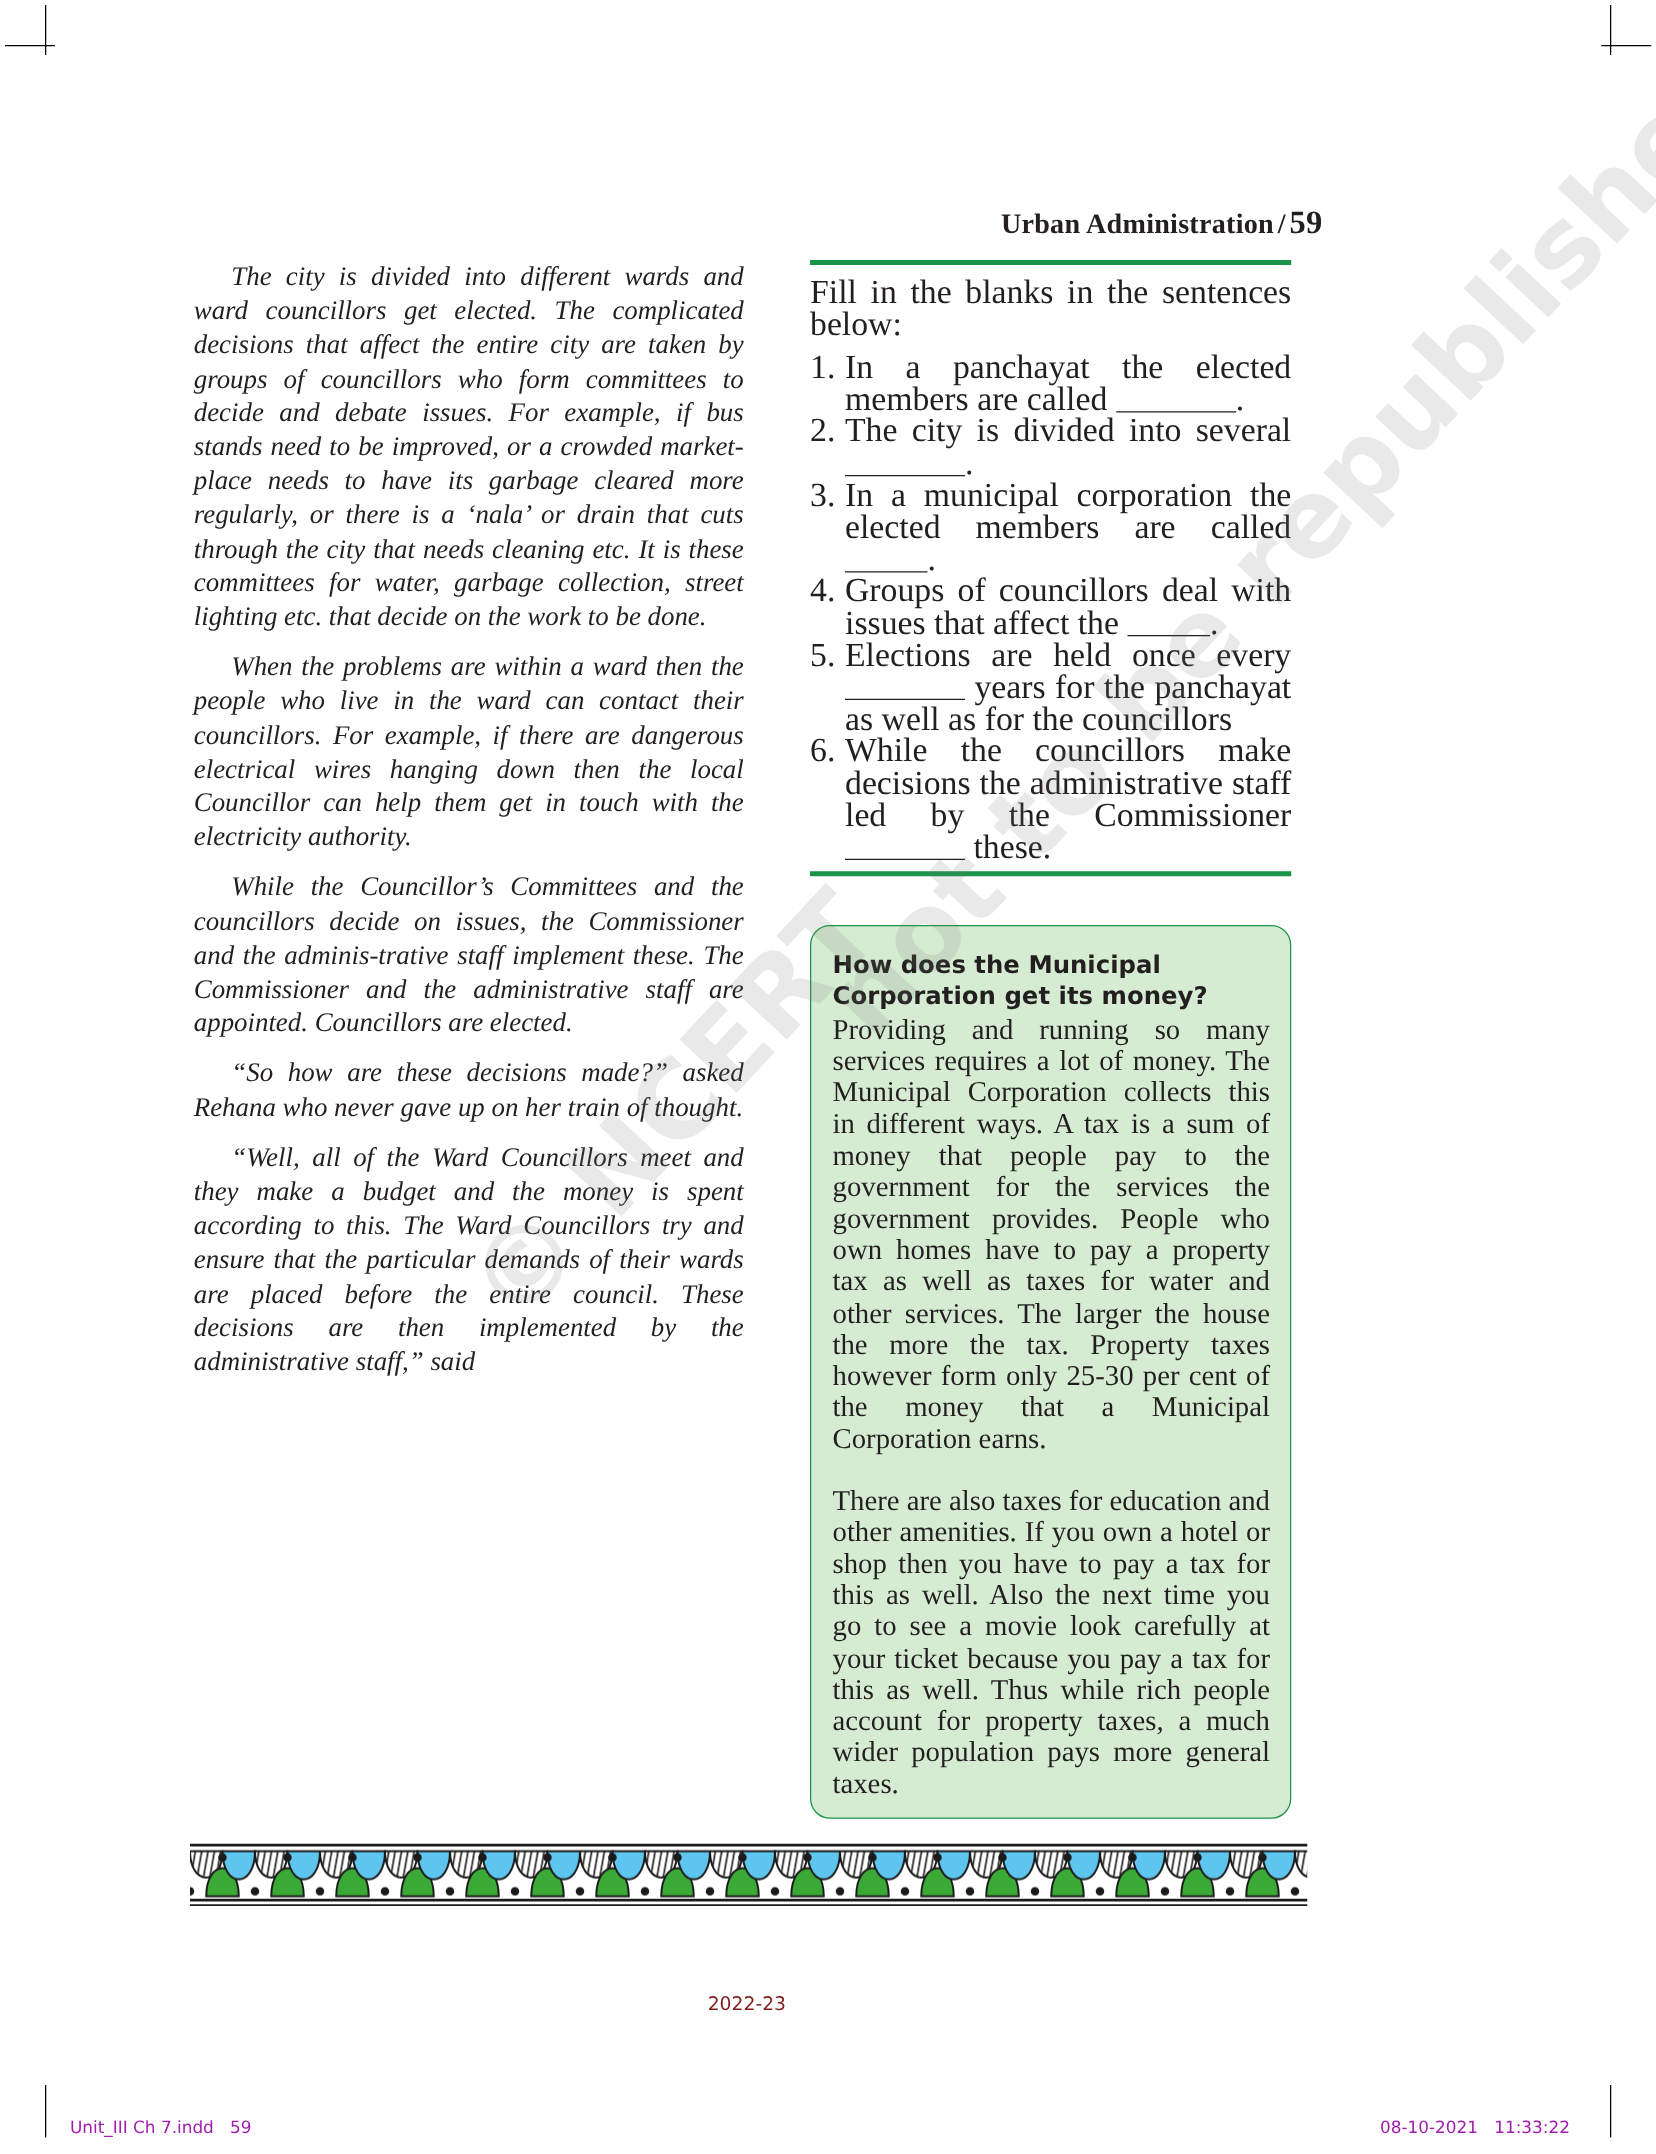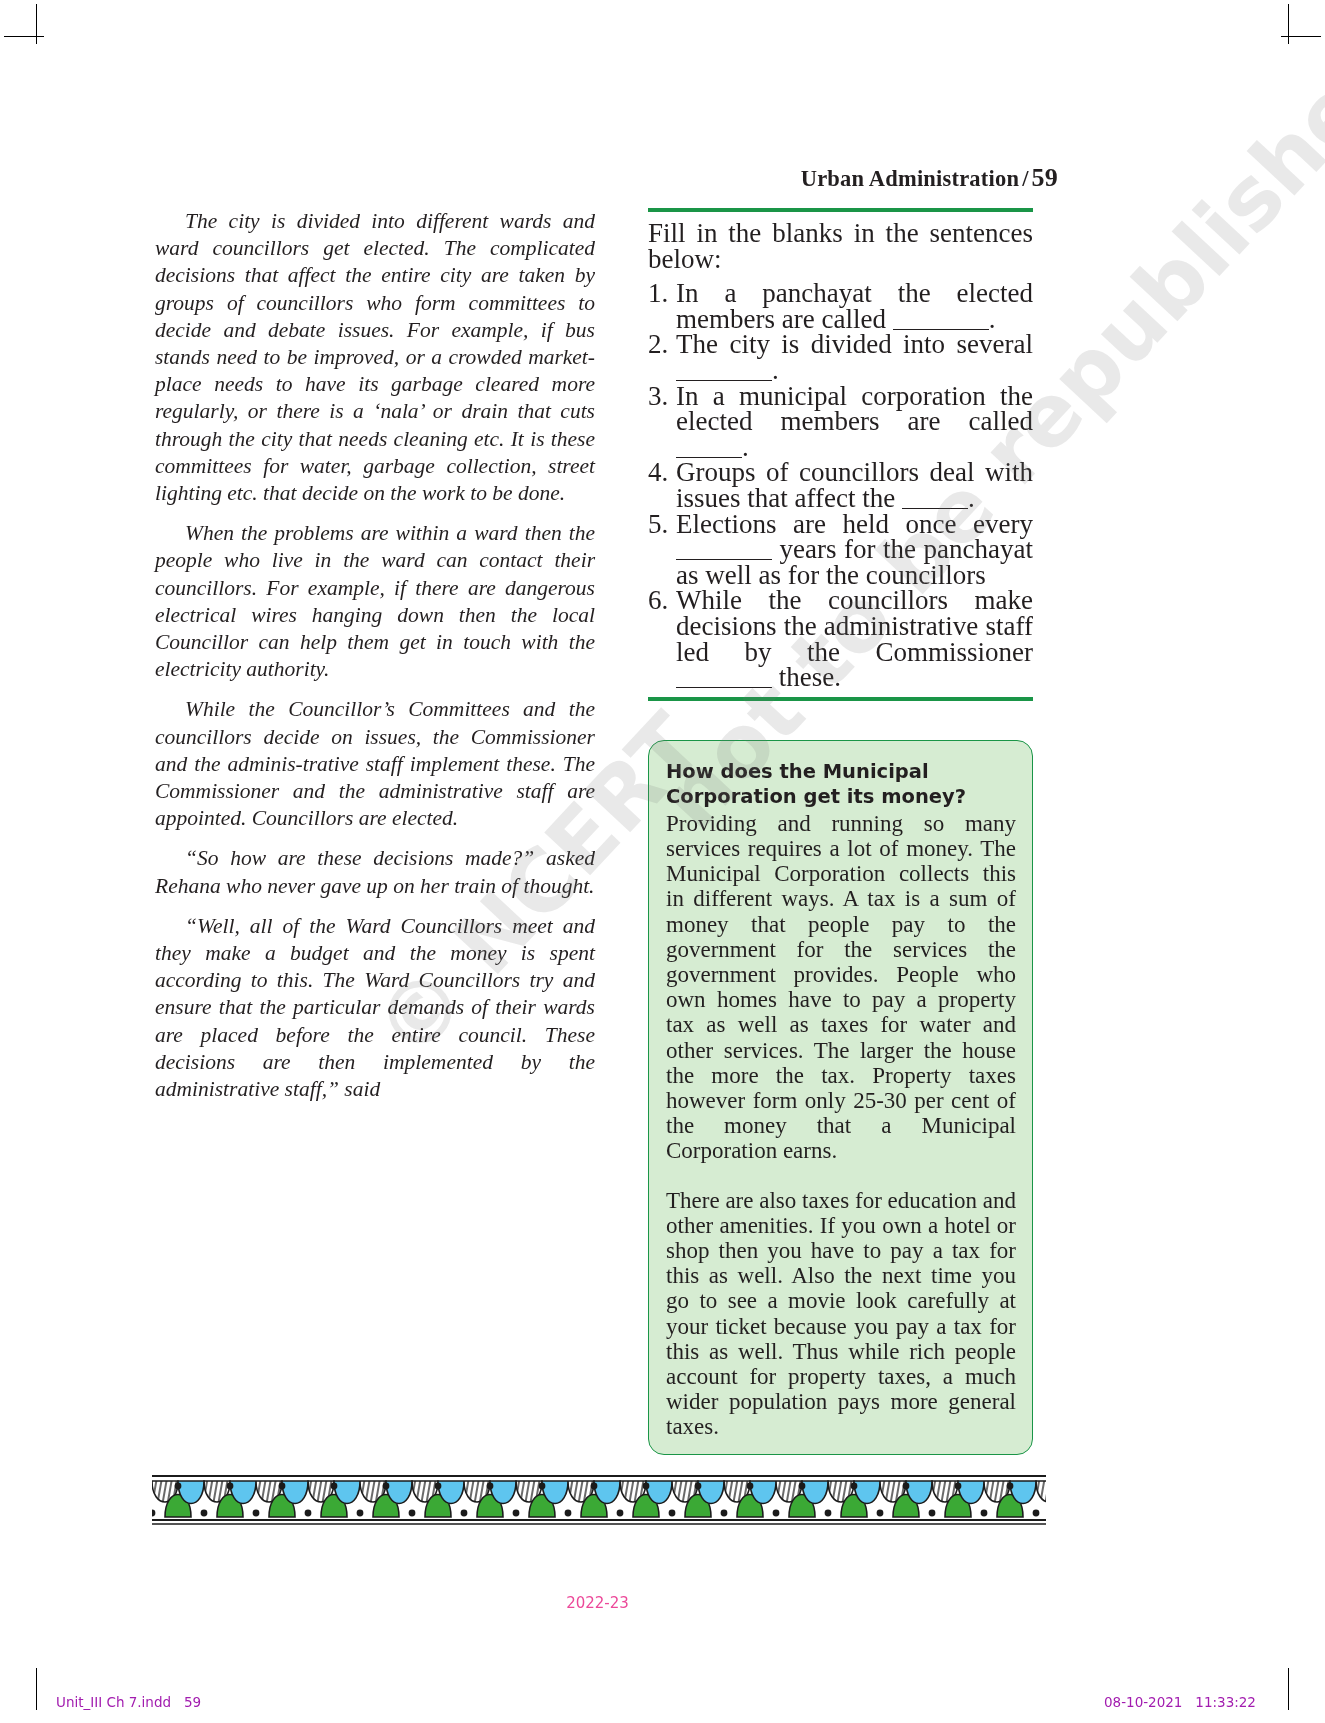--- a/index.html
+++ b/index.html
@@ -151,21 +151,21 @@
 
   
   .year-footer {
     position: absolute;
     left: 0;
     top: 1594px;
     width: 1195px;
     text-align: center;
     font-family: "DejaVu Sans", "Liberation Sans", sans-serif;
     font-size: 15px;
-    color: #ec4899;
+    color: #7f1d1d;
   }
   .file-footer {
     position: absolute;
     top: 1694px;
     font-family: "DejaVu Sans", "Liberation Sans", sans-serif;
     font-size: 13.5px;
     color: #a21caf;
     white-space: pre;
   }
   .file-footer.left { left: 56px; }

